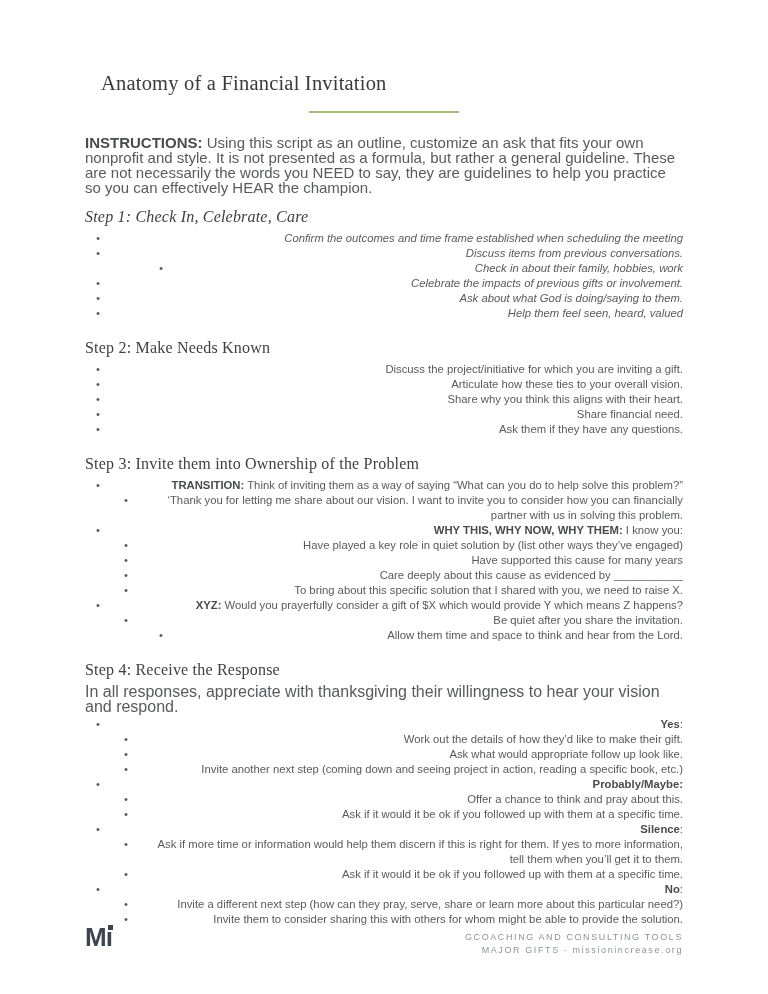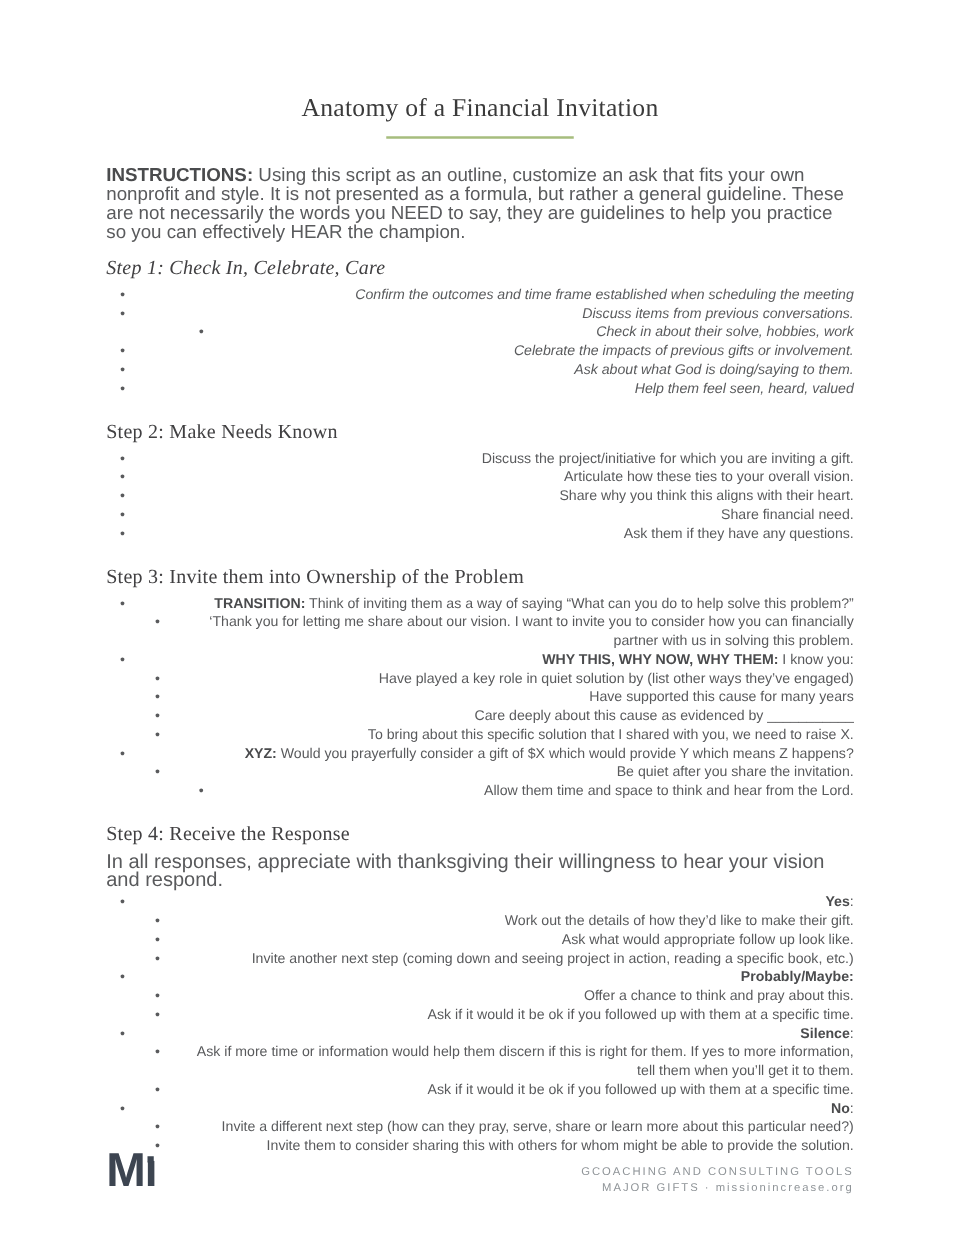--- a/index.html
+++ b/index.html
@@ -7,22 +7,22 @@
     position:relative;
     width:768px;height:994px;
     box-sizing:border-box;
     padding:0 85px;
     background:#ffffff;
     overflow:hidden;
     font-family:"Liberation Sans",sans-serif;
     color:#595a5c;
   }
   .doc-title{
-    margin:0;padding-top:76px;
-    text-align:center;
+    margin:16px;padding-top:56px;
+    text-align:left;
     font-family:"Liberation Serif","DejaVu Serif",serif;
     font-weight:400;
     font-size:20.5px;
     letter-spacing:.2px;
     color:#3a3a3a;
   }
   .title-divider{
     width:150px;height:0;
     margin:10px auto 0 auto;
     border-top:2px solid #a6bd7e;
@@ -64,21 +64,21 @@
   }
   ul.bullets li strong{color:#4a4b4d;}
   li.lvl1{padding-left:32px;}
   li.lvl1::before{left:11px;}
   li.lvl2{padding-left:62px;}
   li.lvl2::before{left:39px;}
   li.lvl3{padding-left:96px;}
   li.lvl3::before{left:74px;}
   .footer-logo{
     position:absolute;left:85px;top:922px;
-    font-weight:700;font-size:38px;line-height:30px;
+    font-weight:700;font-size:26px;line-height:30px;
     letter-spacing:-1px;
     color:#3d4551;
   }
   .logo-i{position:relative;display:inline-block;}
   .logo-i-dot{
     position:absolute;
     left:2px;top:2.5px;
     width:5.5px;height:5.5px;
     background:#3d4551;
   }
@@ -102,21 +102,21 @@
   <div class="title-divider"></div>
 
   <p class="instructions"><strong>INSTRUCTIONS:</strong><span> Using this script as an outline, customize an ask that fits your own nonprofit and style. It is not presented as a formula, but rather a general guideline. These are not necessarily the words you NEED to say, they are guidelines to help you practice so you can effectively HEAR the champion.</span></p>
 
   <div id="steps">
       <section class="step">
         <h2 class="step-heading">Step 1: Check In, Celebrate, Care</h2>
         <ul class="bullets">
           <li class="lvl1">Confirm the outcomes and time frame established when scheduling the meeting</li>
           <li class="lvl1">Discuss items from previous conversations.</li>
-          <li class="lvl3">Check in about their solve, hobbies, work</li>
+          <li class="lvl3">Check in about their family, hobbies, work</li>
           <li class="lvl1">Celebrate the impacts of previous gifts or involvement.</li>
           <li class="lvl1">Ask about what God is doing/saying to them.</li>
           <li class="lvl1">Help them feel seen, heard, valued</li>
         </ul>
       </section>
       <section class="step">
         <h2 class="step-heading">Step 2: Make Needs Known</h2>
         <ul class="bullets">
           <li class="lvl1">Discuss the project/initiative for which you are inviting a gift.</li>
           <li class="lvl1">Articulate how these ties to your overall vision.</li>

